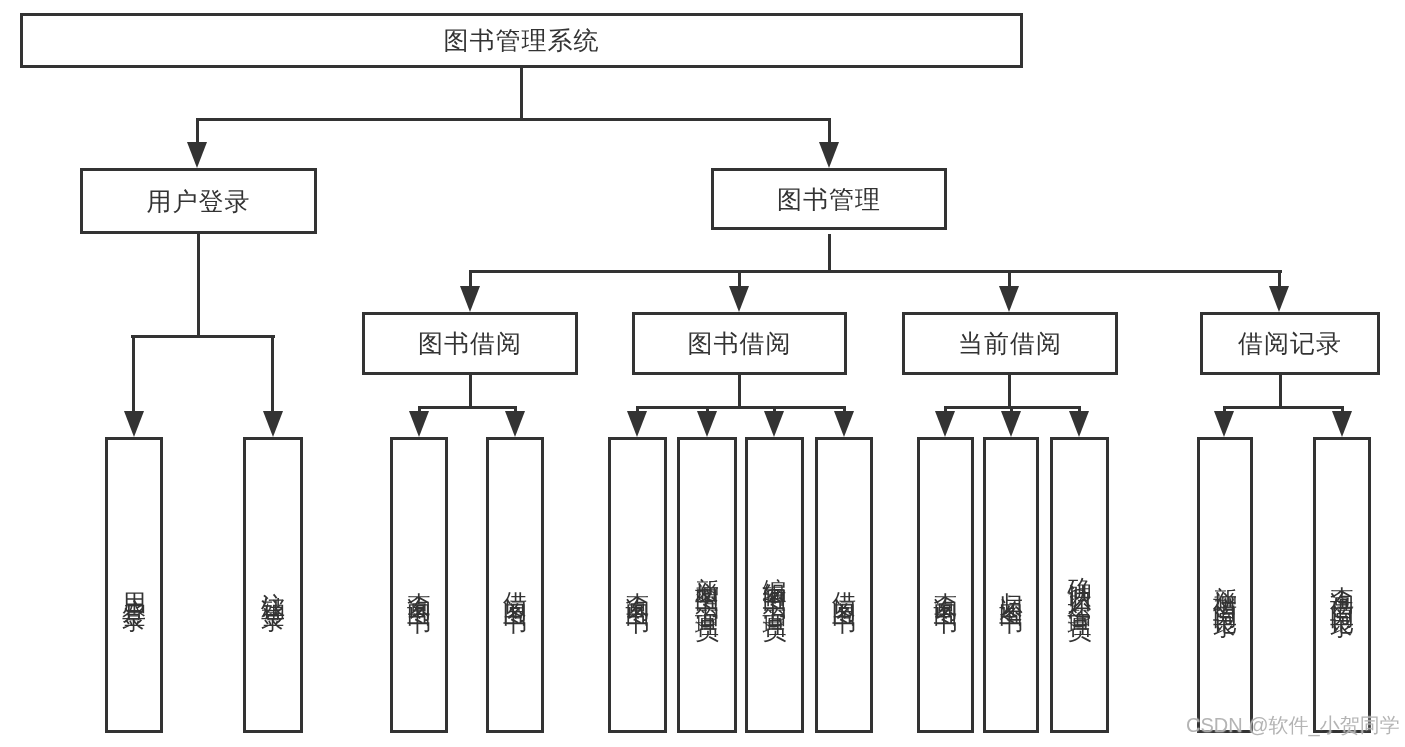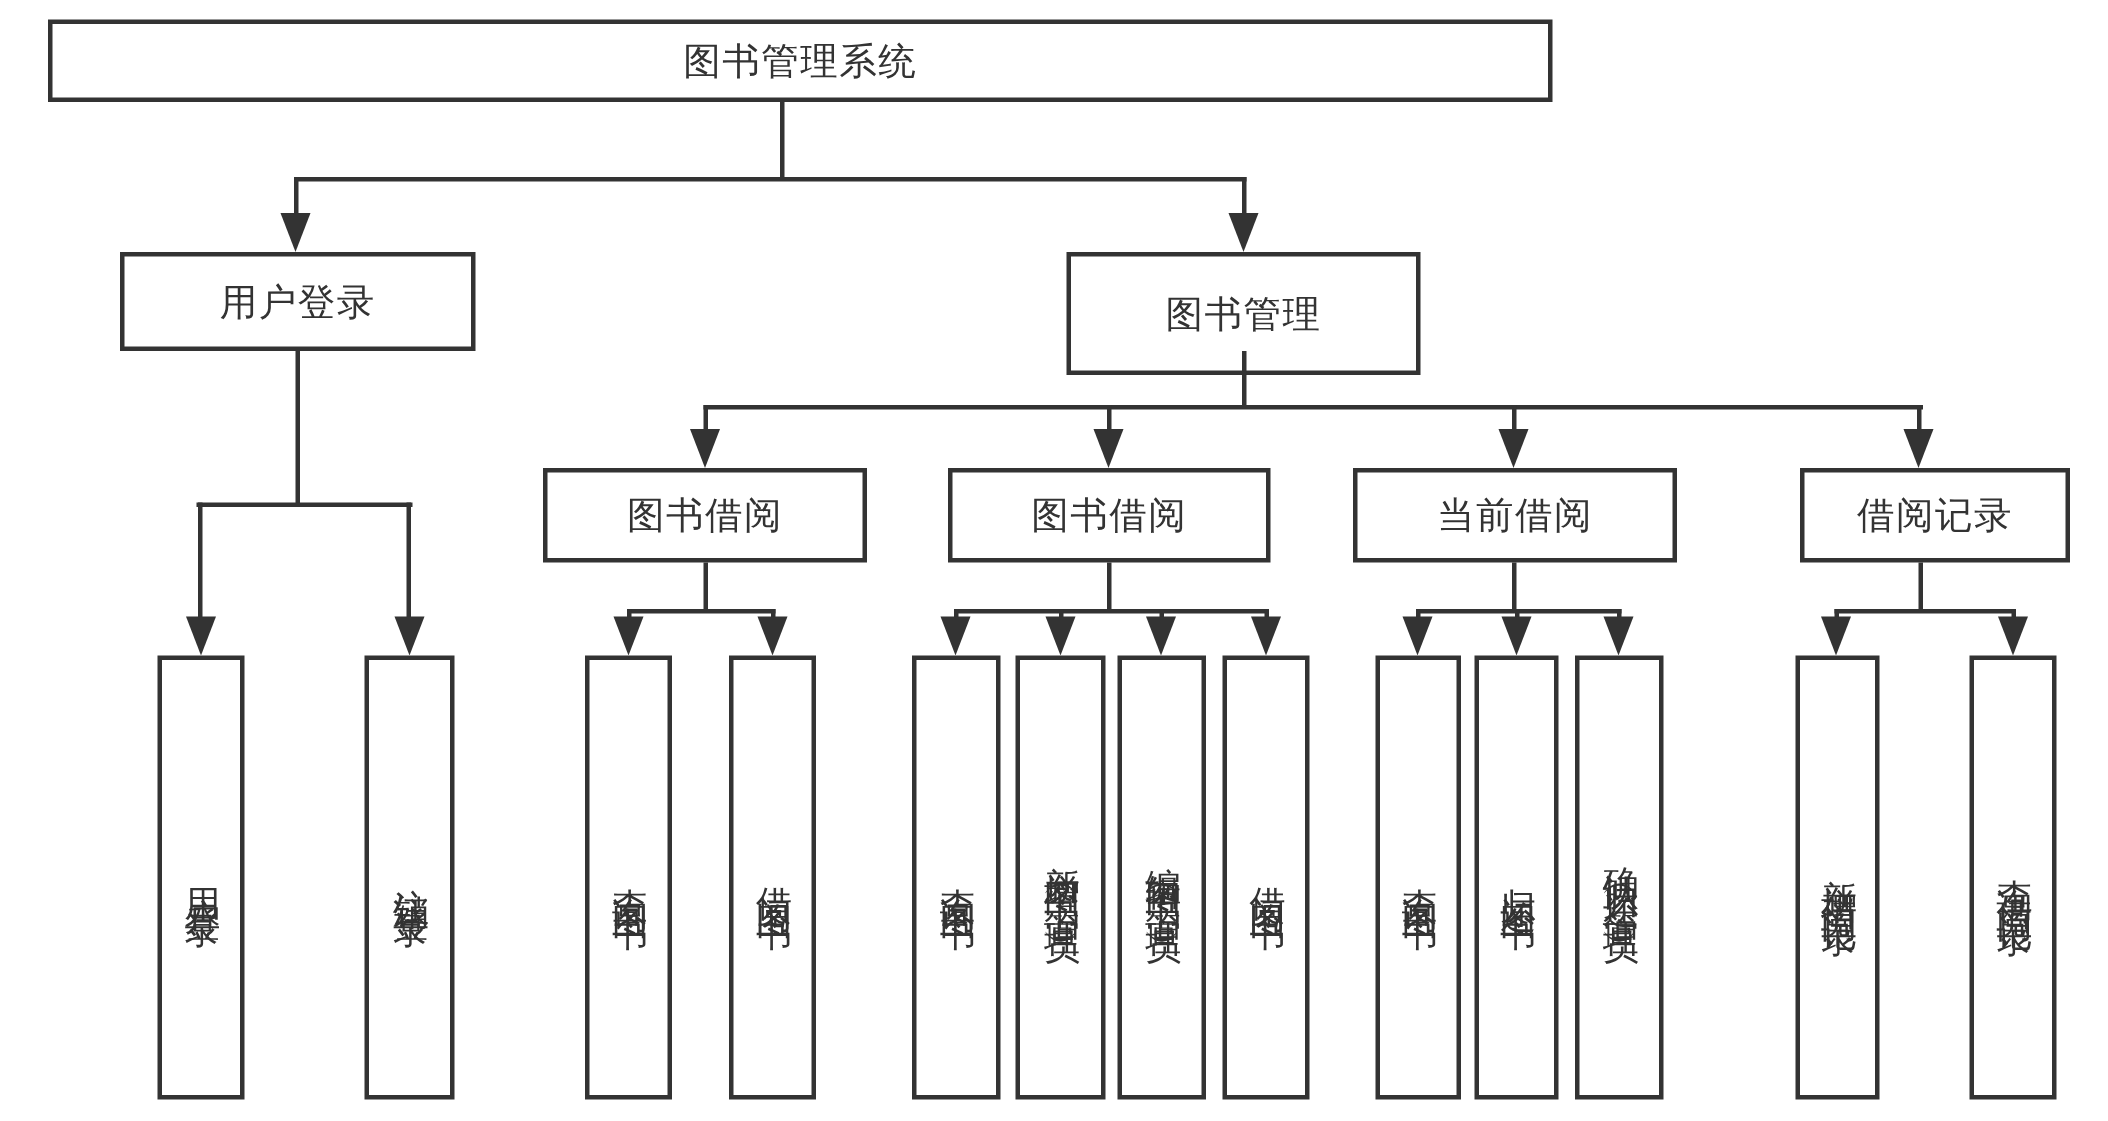--- a/index.html
+++ b/index.html
@@ -29,35 +29,35 @@
     position:absolute; left:1186px; top:712px; z-index:6;
     font-size:20px; color:rgba(172,172,172,0.9);
     text-shadow:0 0 2px #ffffff; white-space:nowrap;
   }
 </style>
 </head>
 <body>
 
 <div class="canvas">
 
-  <div class="box h" style="left:32px;top:13px;width:1003px;height:55px">
+  <div class="box h" style="left:20px;top:13px;width:1003px;height:55px">
     <span>图书管理系统</span>
   </div>
 
   <div class="vline" style="left:520px;top:68px;height:50px"></div>
   <div class="hline" style="left:196px;top:118px;width:635px"></div>
   <div class="vline" style="left:196px;top:118px;height:28px"></div>
   <div class="ahead" style="left:187px;top:142px"></div>
   <div class="vline" style="left:828px;top:118px;height:28px"></div>
   <div class="ahead" style="left:819px;top:142px"></div>
 
   <div class="box h" style="left:80px;top:168px;width:237px;height:66px">
     <span>用户登录</span>
   </div>
-  <div class="box h" style="left:711px;top:168px;width:236px;height:82px">
+  <div class="box h" style="left:711px;top:168px;width:236px;height:62px">
     <span>图书管理</span>
   </div>
 
   <div class="vline" style="left:197px;top:234px;height:104px"></div>
   <div class="hline" style="left:131px;top:335px;width:144px"></div>
   <div class="vline" style="left:132px;top:335px;height:78px"></div>
   <div class="ahead" style="left:124px;top:411px"></div>
   <div class="vline" style="left:271px;top:335px;height:78px"></div>
   <div class="ahead" style="left:263px;top:411px"></div>
 
@@ -156,14 +156,15 @@
     <span>确认归还（管理员）</span>
   </div>
 
   <div class="box v" style="left:1197px;top:437px;width:56px;height:296px">
     <span>新增借阅记录</span>
   </div>
   <div class="box v" style="left:1313px;top:437px;width:58px;height:296px">
     <span>查询借阅记录</span>
   </div>
 
+  <div class="watermark">CSDN @软件_小贺同学</div>
 
 </div>
 
 </body></html>

